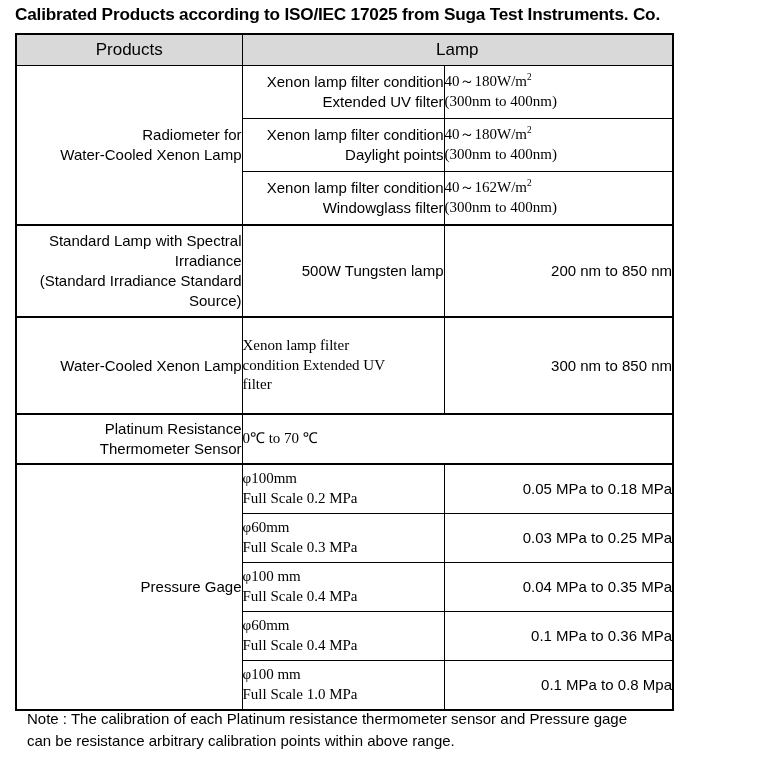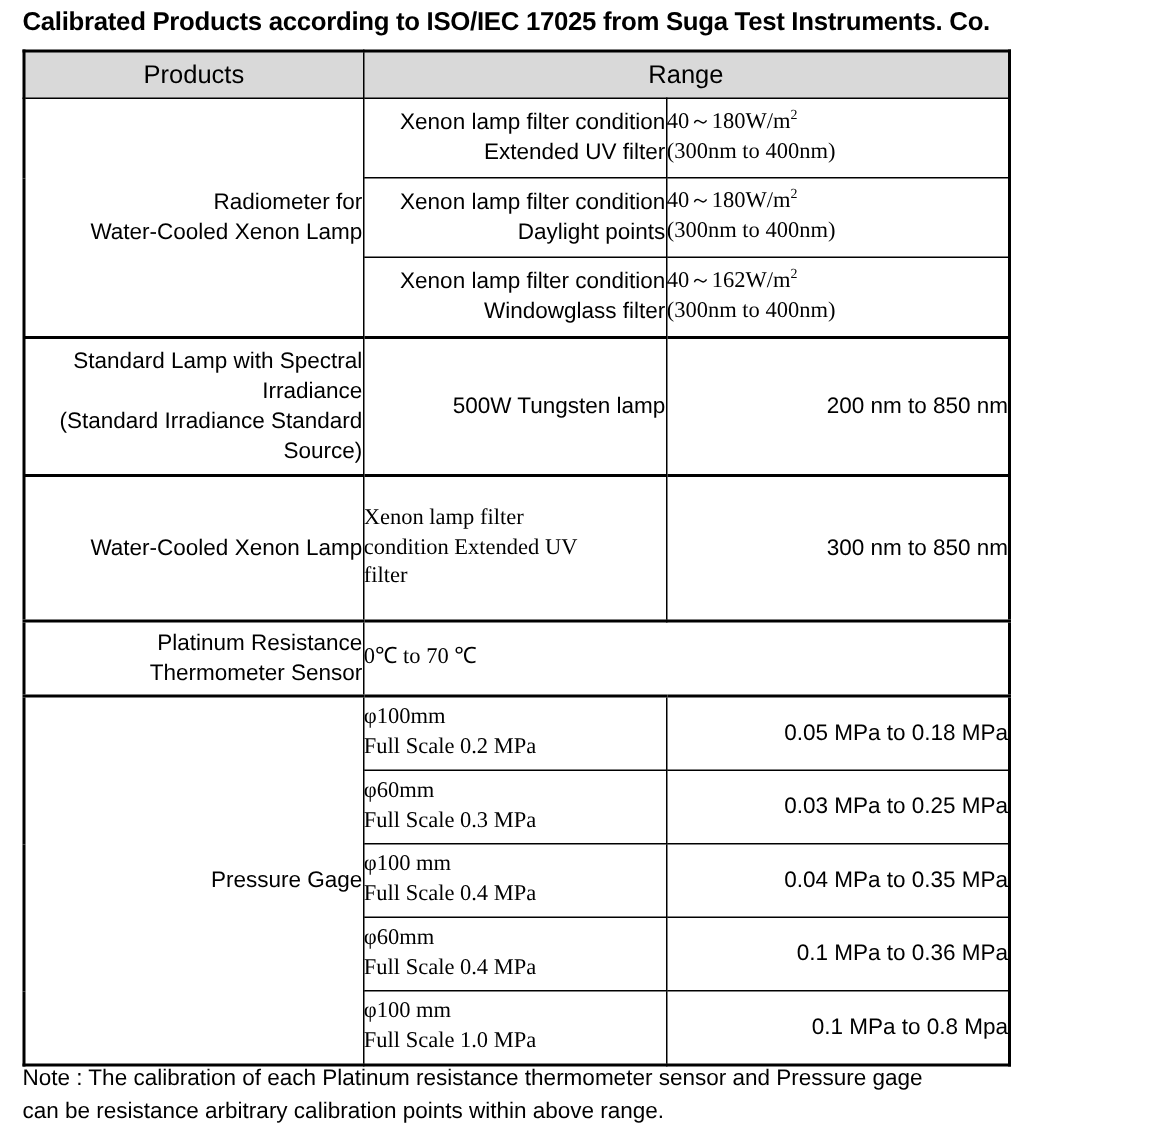--- a/index.html
+++ b/index.html
@@ -86,21 +86,21 @@
 
   .sup {
     font-size: 0.62em;
     vertical-align: super;
     line-height: 0;
   }
 
   
   .note {
     position: absolute;
-    left: 15px;
+    left: 27px;
     top: 708px;
     width: 740px;
     font-size: 15px;
     line-height: 1.48;
   }
   .note div { white-space: nowrap; }
 </style>
 </head>
 <body>
 
@@ -111,21 +111,21 @@
   <table class="cal-table">
     <colgroup>
       <col class="col-prod">
       <col class="col-mid">
       <col class="col-range">
     </colgroup>
     <tbody>
 
       <tr>
         <th class="hdr">Products</th>
-        <th class="hdr" colspan="2">Range</th>
+        <th class="hdr" colspan="2">Lamp</th>
       </tr>
 
       <tr>
         <td class="c-center pad-c" rowspan="3">
           <div>Radiometer for</div>
           <div>Water-Cooled Xenon Lamp</div>
         </td>
         <td class="c-center pad-c tall-1">
           <div>Xenon lamp filter condition</div>
           <div>Extended UV filter</div>

